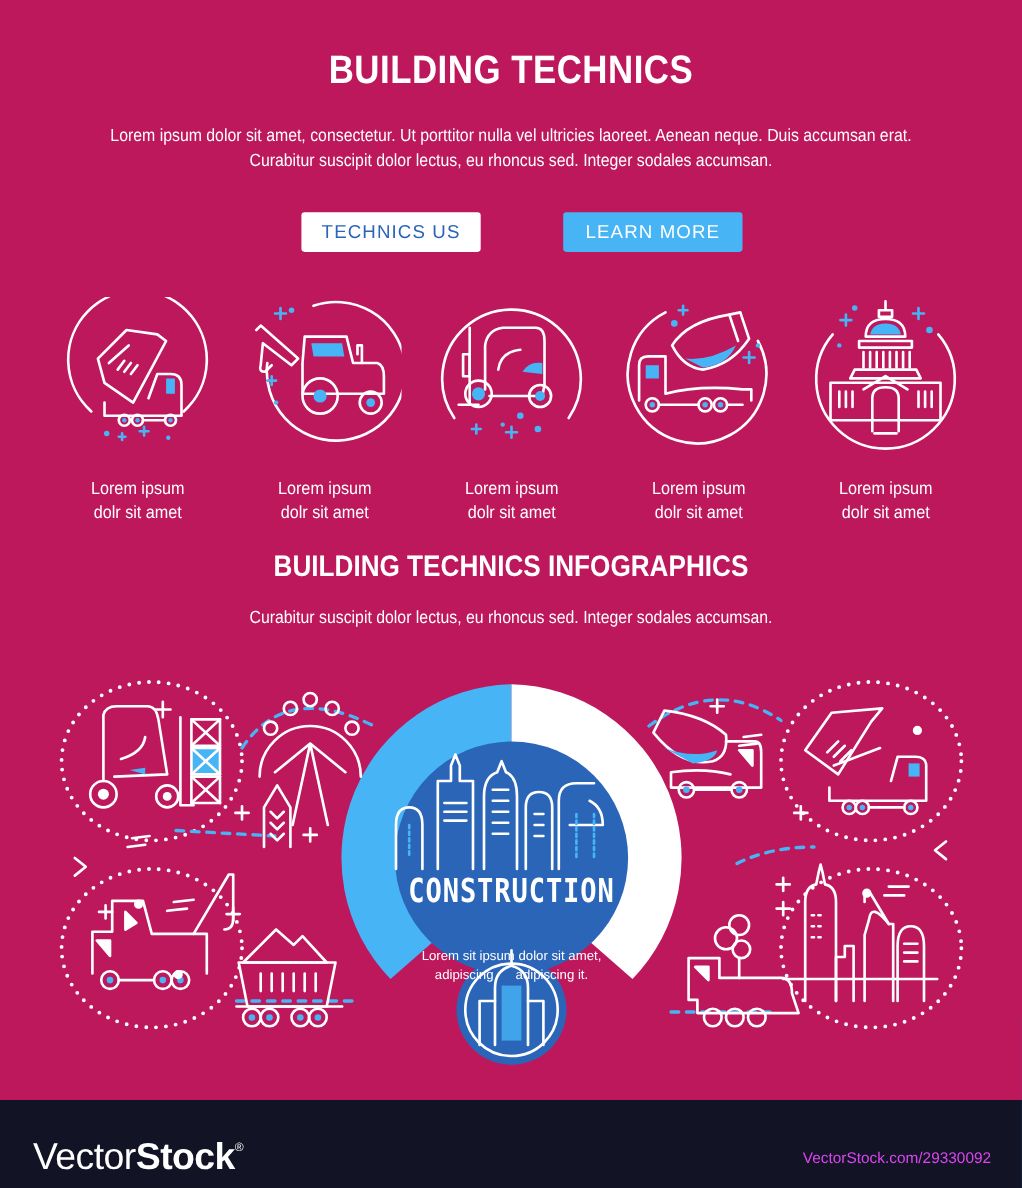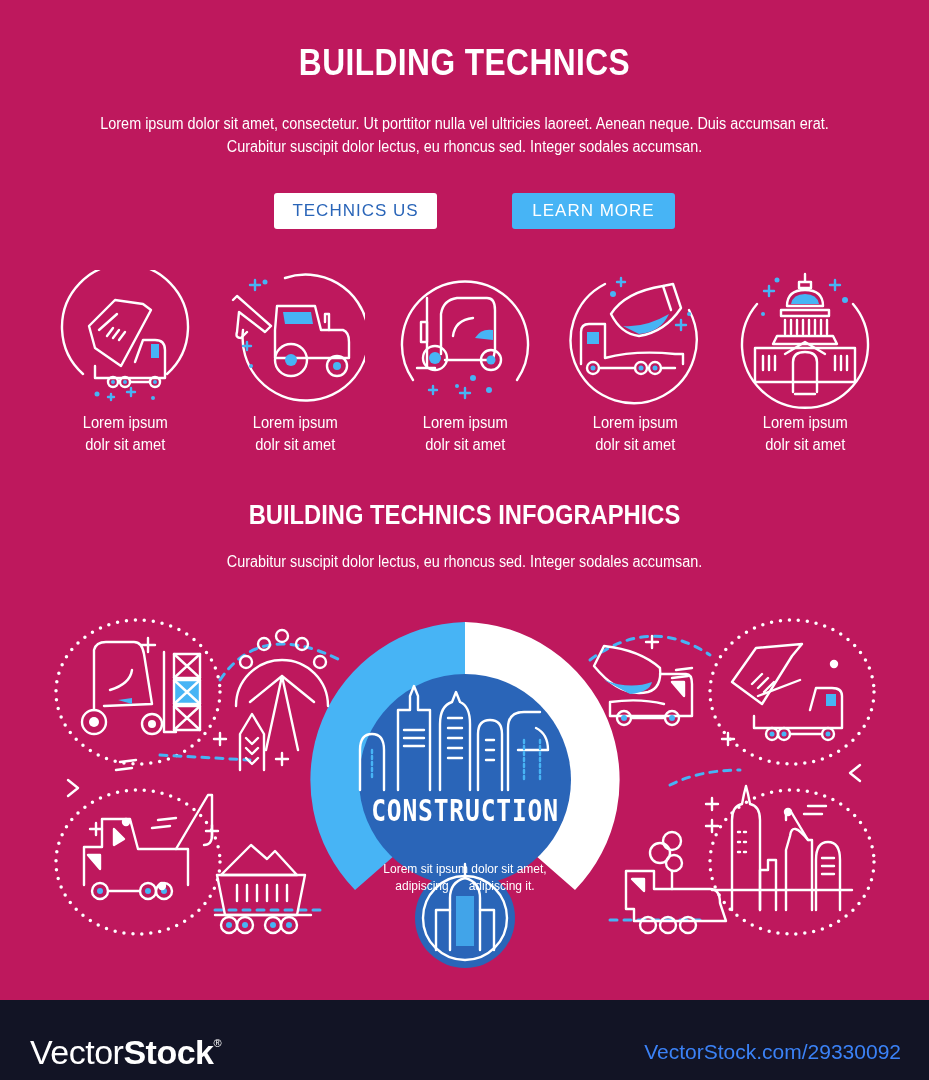--- a/index.html
+++ b/index.html
@@ -5,35 +5,35 @@
   * { box-sizing: border-box; margin: 0; padding: 0; }
   html, body { width: 929px; height: 1080px; overflow: hidden; }
   body { background: #2a65b8; font-family: "Liberation Sans", sans-serif; color: #fff; position: relative; }
   .page { position: absolute; left: 0; top: 0; width: 929px; height: 1000px; background: #be185d; }
   .title { position: absolute; top: 42px; left: 0; width: 929px; text-align: center; font-size: 36px; font-weight: bold; letter-spacing: 0.5px; transform: scaleX(0.88); }
   .lead { position: absolute; top: 112px; left: 0; width: 929px; text-align: center; font-size: 16px; line-height: 23px; transform: scaleX(0.9); }
   .btn { position: absolute; top: 193px; height: 36px; width: 163px; border-radius: 3px; font-size: 17px; letter-spacing: 1px; display: flex; align-items: center; justify-content: center; cursor: pointer; }
   .btn-contact { left: 274px; background: #fff; color: #2a65b8; }
   .btn-learn { left: 512px; background: #47b4f5; color: #fff; text-align: center; }
   .features { position: absolute; top: 270px; left: 40px; width: 850px; display: flex; justify-content: space-between; }
-  .feature { width: 170px; display: flex; flex-direction: column; align-items: center; }
+  .feature { width: 170px; display: flex; flex-direction: column; align-items: center; gap: 22px; }
   .feature svg { width: 140px; height: 140px; }
   .feature-label { margin-top: 2px; font-size: 16px; line-height: 22px; text-align: center; transform: scaleX(0.92); }
   .sub-title { position: absolute; top: 500px; left: 0; width: 929px; text-align: center; font-size: 27px; font-weight: bold; transform: scaleX(0.88); }
   .sub-lead { position: absolute; top: 553px; left: 0; width: 929px; text-align: center; font-size: 16px; transform: scaleX(0.9); }
   .infographic { position: absolute; top: 600px; left: 0; width: 901px; height: 390px; padding-left: 29px; }
   .infographic svg.bg { position: absolute; left: 0; top: 0; width: 929px; height: 390px; }
   .center-word { position: absolute; top: 193px; left: 300px; width: 330px; text-align: center; font-family: "DejaVu Sans Mono", monospace; font-weight: bold; font-size: 30px; letter-spacing: 1px; transform: scaleX(0.82); }
   .center-text { position: absolute; top: 230px; left: 360px; width: 210px; text-align: center; font-size: 12px; line-height: 17px; margin-top: 31px; }
   .footer { position: absolute; left: 0; top: 1000px; width: 929px; height: 104px; background: #121425; display: flex; align-items: center; justify-content: space-between; padding: 0 28px 0 30px; }
   .brand { font-size: 34px; color: #fff; letter-spacing: -0.5px; }
   .brand .thin { font-weight: normal; }
   .brand .bold { font-weight: bold; }
   .brand sup { font-size: 11px; vertical-align: top; position: relative; top: 4px; }
-  .ref { font-size: 21px; color: #3b82f6; }
+  .ref { font-size: 14px; color: #d946ef; }
 </style>
 </head>
 <body>
 
 <div class="page">
 
   <div class="title">BUILDING TECHNICS</div>
   <div class="lead">
     <div>Lorem ipsum dolor sit amet, consectetur. Ut porttitor nulla vel ultricies laoreet. Aenean neque. Duis accumsan erat.</div>
     <div>Curabitur suscipit dolor lectus, eu rhoncus sed. Integer sodales accumsan.</div>

